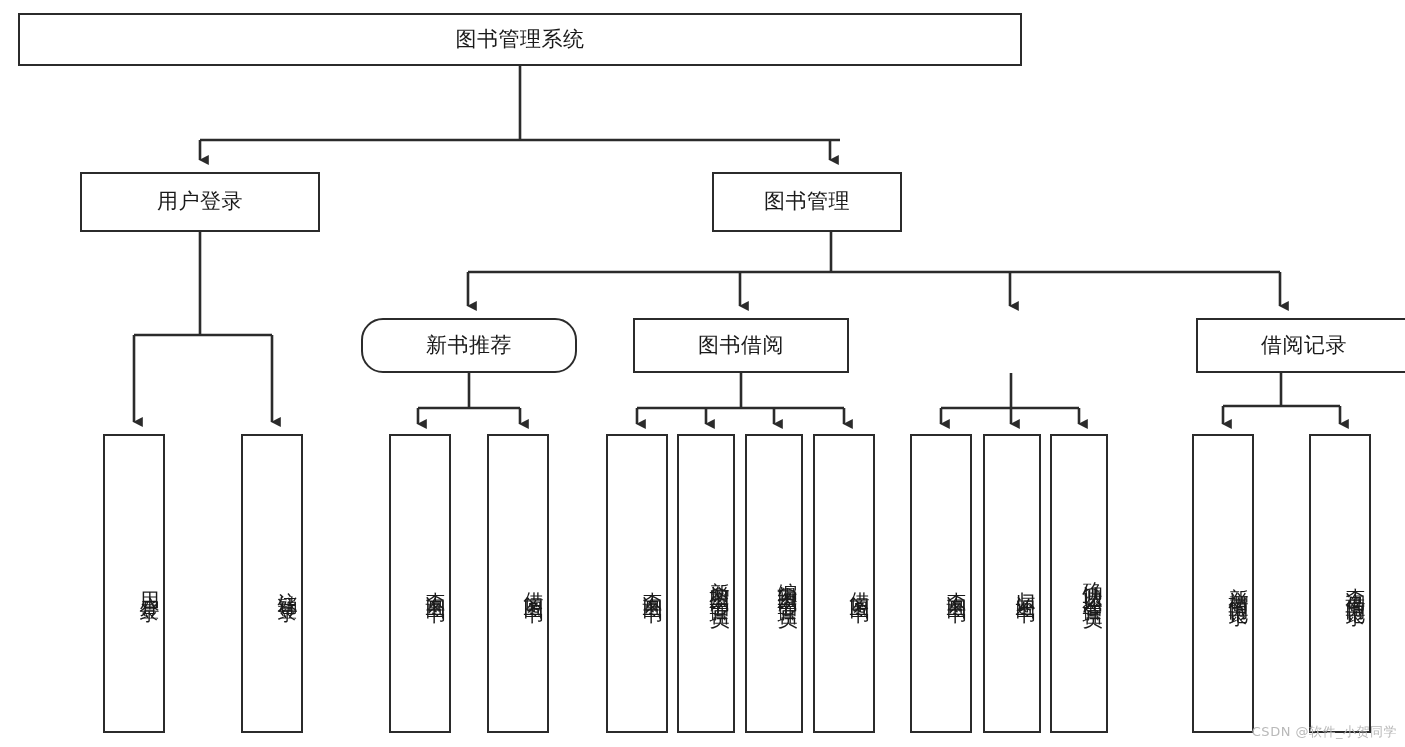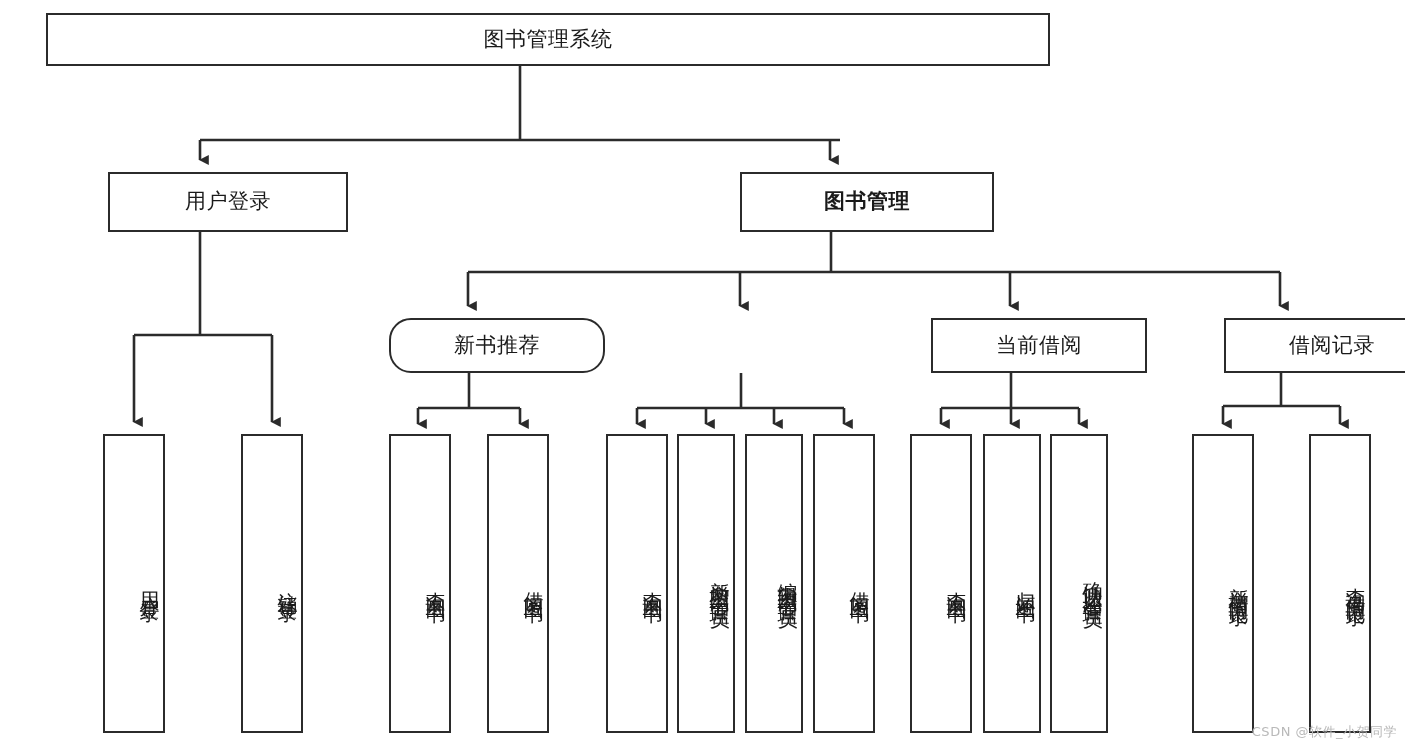--- a/index.html
+++ b/index.html
@@ -33,21 +33,20 @@
     display: flex;
     align-items: center;
     justify-content: center;
     color: #1a1a1a;
     letter-spacing: 0.5px;
   }
   .node.horiz {
     font-size: 21px;
     line-height: 1.1;
     white-space: nowrap;
-    margin-left: 28px;
   }
   .node.vert {
     writing-mode: vertical-rl;
     text-orientation: upright;
     font-size: 20px;
     line-height: 1.35;
     letter-spacing: 4px;
     padding: 14px 0;
     align-items: flex-start;
     justify-content: center;
@@ -129,26 +128,26 @@
       <path d="M 1223 406 L 1340 406"></path>
       <path d="M 1223 406 L 1223 424" marker-end="url(#arrow)"></path>
       <path d="M 1340 406 L 1340 424" marker-end="url(#arrow)"></path>
     </g>
   </svg>
 
   <div class="node horiz node-root" id="node-root" style="left: 18px; top: 13px; width: 1004px; height: 53px;">图书管理系统</div>
 
   <div class="node horiz" id="node-user-login" style="left: 80px; top: 172px; width: 240px; height: 60px;">用户登录</div>
 
-  <div class="node horiz" id="node-book-manage" style="left: 712px; top: 172px; width: 254px; height: 60px; font-weight: bold;">图书管理</div>
+  <div class="node horiz" id="node-book-manage" style="left: 712px; top: 172px; width: 190px; height: 60px;">图书管理</div>
 
   <div class="node horiz" id="node-new-book-recommend" style="left: 361px; top: 318px; width: 216px; height: 55px; border-radius: 22px;">新书推荐</div>
 
+  <div class="node horiz" id="node-book-borrow" style="left: 633px; top: 318px; width: 216px; height: 55px;">图书借阅</div>
 
-  <div class="node horiz" id="node-current-borrow" style="left: 903px; top: 318px; width: 216px; height: 55px;">当前借阅</div>
 
   <div class="node horiz" id="node-borrow-record" style="left: 1196px; top: 318px; width: 216px; height: 55px; text-align: center;">借阅记录</div>
 
   <div id="leaf-layer">
       <div class="node vert" style="left: 103px; top: 434px; width: 62px; height: 299px;">用户登录</div>
       <div class="node vert" style="left: 241px; top: 434px; width: 62px; height: 299px;">注销登录</div>
       <div class="node vert" style="left: 389px; top: 434px; width: 62px; height: 299px;">查询图书</div>
       <div class="node vert" style="left: 487px; top: 434px; width: 62px; height: 299px;">借阅图书</div>
       <div class="node vert" style="left: 606px; top: 434px; width: 62px; height: 299px;">查询图书</div>
       <div class="node vert" style="left: 677px; top: 434px; width: 58px; height: 299px;">新增图书（管理员）</div>

